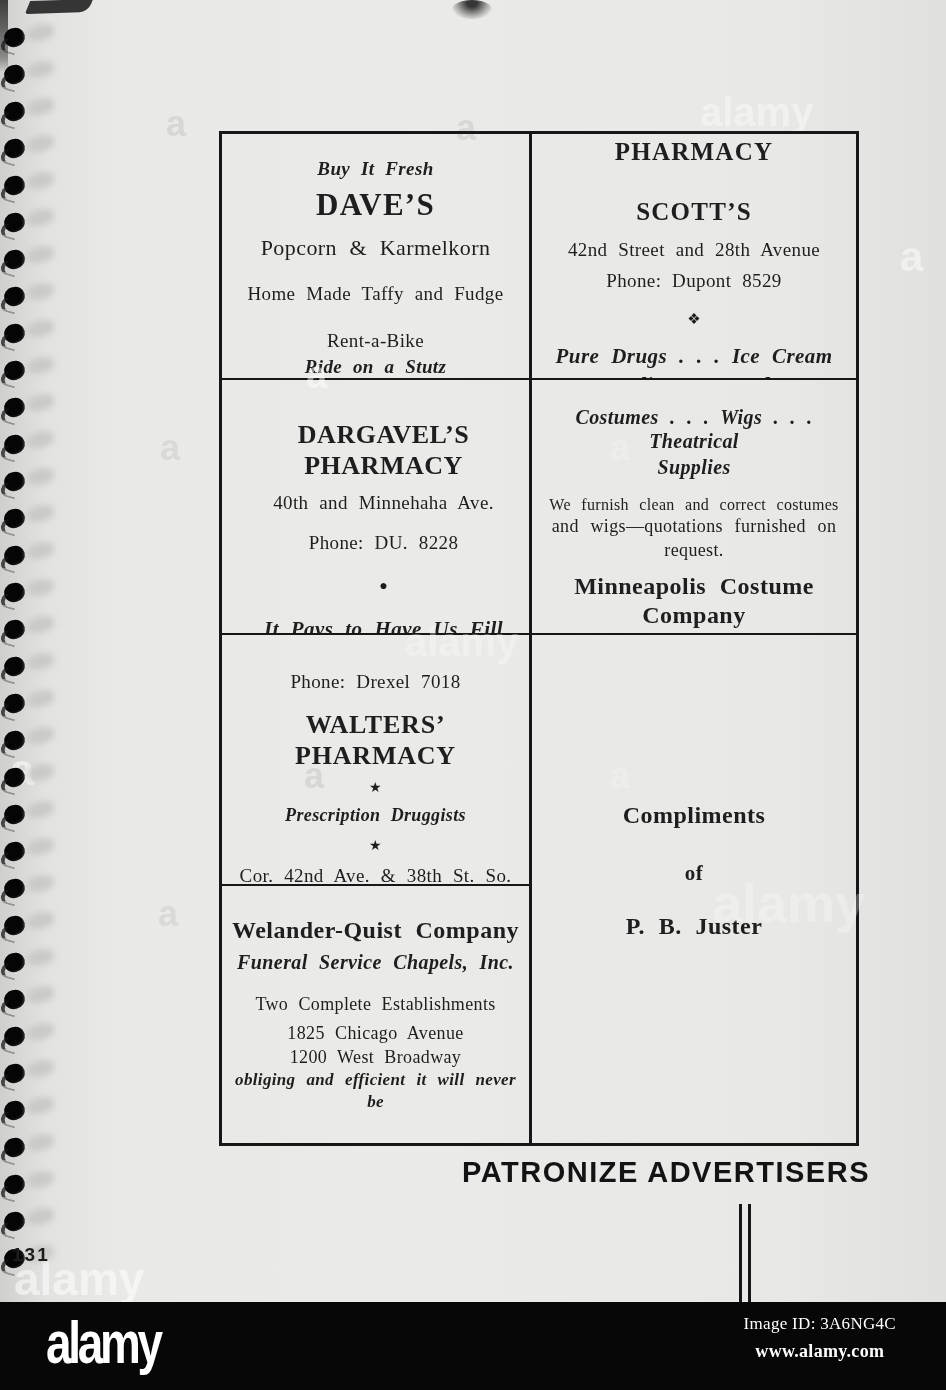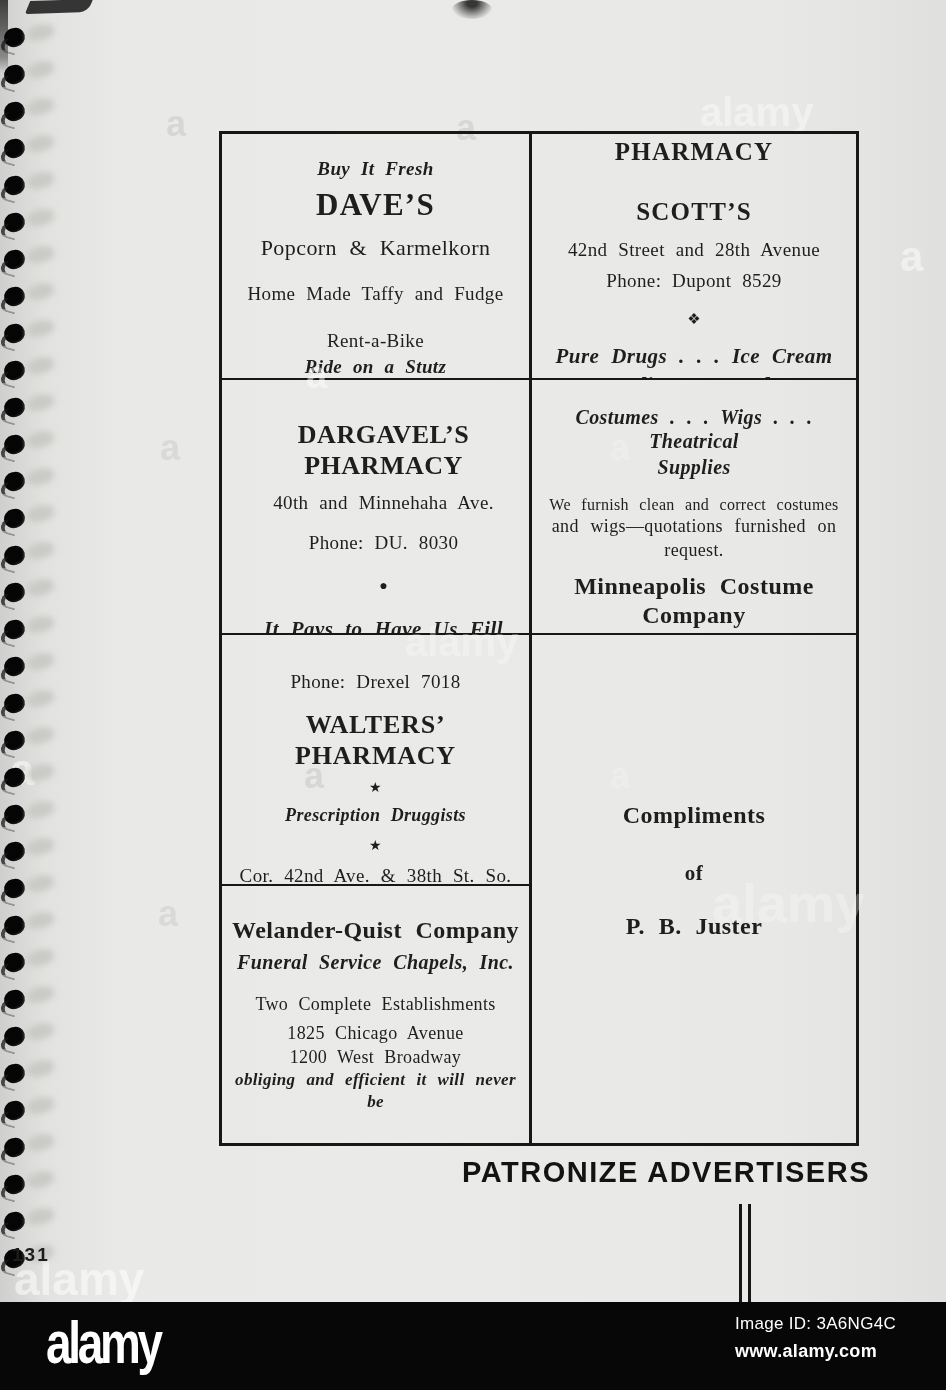--- a/index.html
+++ b/index.html
@@ -51,21 +51,21 @@
     font-family:"Liberation Sans",sans-serif;font-weight:700;font-size:29px;letter-spacing:1.5px;
     color:#131313;white-space:nowrap;transform:scaleY(1.04);}
   .dlines{position:absolute;left:739px;top:1204px;height:100px;display:flex;gap:6px;z-index:4;}
   .dline{width:3px;height:100%;background:#161616;}
   .pagenum{position:absolute;left:12px;top:1244px;z-index:4;
     font-family:"Liberation Sans",sans-serif;font-weight:700;font-size:19px;letter-spacing:2px;color:#1c1c1c;}
   
   .bar{position:absolute;left:0;top:1302px;width:946px;height:88px;background:#070707;z-index:5;color:#fff;}
   .bar-logo{position:absolute;left:46px;top:6px;font-family:"Liberation Sans",sans-serif;
     font-weight:700;font-size:56px;letter-spacing:-4px;transform:scaleX(.82) scaleY(1.05);transform-origin:left top;}
-  .bar-right{position:absolute;right:50px;top:12px;text-align:left;font-family:Liberation Sans, sans-serif;}
+  .bar-right{position:absolute;right:50px;top:12px;text-align:center;font-family:Liberation Serif, serif;}
   .bar-id{font-size:17px;font-weight:400;letter-spacing:.3px;}
   .bar-url{font-size:18px;font-weight:700;margin-top:7px;letter-spacing:.3px;}
 </style>
 </head>
 <body>
 
 <div class="page">
 
   <div class="edge-strip"></div>
   <div class="corner-mark"></div>
@@ -141,21 +141,21 @@
       <p class="t" style="margin-top:13px;font-size:19px">42nd Street and 28th Avenue</p>
       <p class="t" style="margin-top:9px;font-size:19px">Phone: Dupont 8529</p>
       <p class="t" style="margin-top:18px;font-size:15px">❖</p>
       <p class="t it b" style="margin-top:15px;font-size:21px">Pure Drugs . . . Ice Cream</p>
       <p class="t it b" style="margin-top:5px;font-size:21px">Candies . . . Sodas</p>
     </div>
 
     <div class="cell rule-r rule-b c-dargavels">
       <p class="t b" style="margin-top:40px;font-size:26px;letter-spacing:.02em">DARGAVEL’S PHARMACY</p>
       <p class="t" style="margin-top:11px;font-size:19px">40th and Minnehaha Ave.</p>
-      <p class="t" style="margin-top:17px;font-size:19px">Phone: DU. 8030</p>
+      <p class="t" style="margin-top:17px;font-size:19px">Phone: DU. 8228</p>
       <p class="t" style="margin-top:24px;font-size:14px">●</p>
       <p class="t it b" style="margin-top:22px;font-size:21px">It Pays to Have Us Fill Your</p>
 
     </div>
 
     <div class="cell rule-b c-costume">
       <p class="t it b" style="margin-top:26px;font-size:20px">Costumes . . . Wigs . . . Theatrical</p>
       <p class="t it b" style="margin-top:3px;font-size:20px">Supplies</p>
       <p class="t body-copy" style="margin-top:14px;font-size:16px">We furnish clean and correct costumes</p>
       <p class="t body-copy" style="margin-top:0;font-size:18px">and wigs—quotations furnished on</p>

